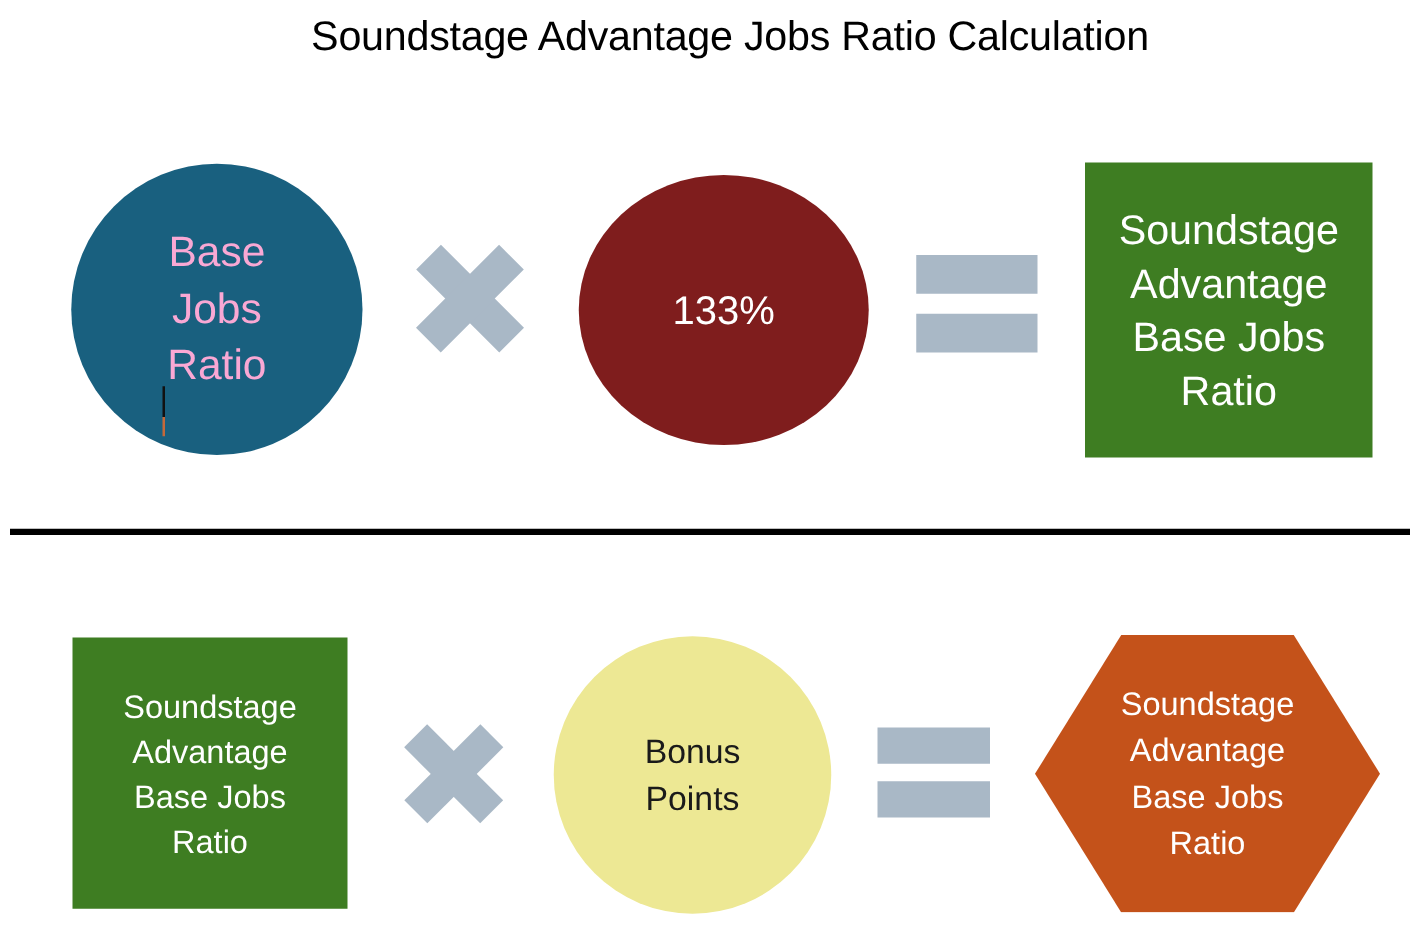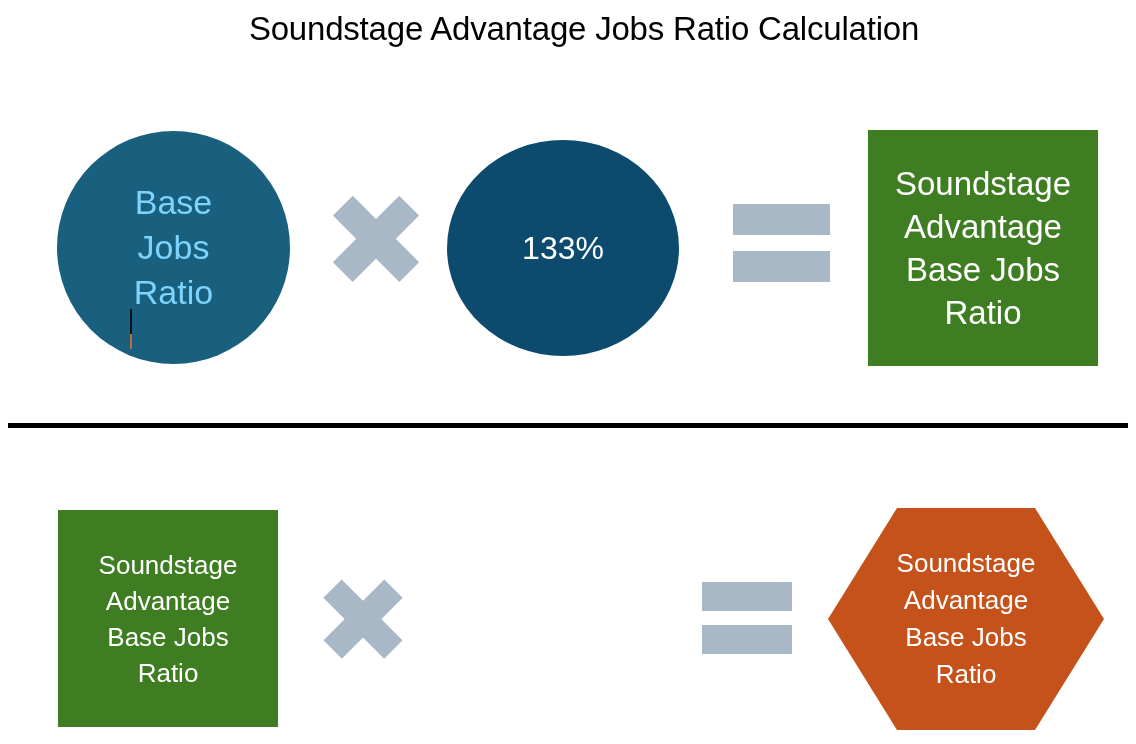--- a/index.html
+++ b/index.html
@@ -96,28 +96,28 @@
   .text-caret {
     position: absolute;
     width: 2px;
     background: linear-gradient(to bottom, #111111 0%, #111111 62%, #C4693A 62%, #C4693A 100%);
   }
 
   
   #node-base-jobs-ratio {
     left: 57px; top: 131px; width: 233px; height: 233px;
     background: #19607F;
-    color: #7dd3fc;
+    color: #f9a8d4;
     font-size: 34px;
     line-height: 45px;
   }
   #op-times-top { left: 329px; top: 192px; width: 94px; height: 94px; }
   #node-percent {
-    left: 447px; top: 140px; width: 232px; height: 216px;
-    background: #0c4a6e;
+    left: 463px; top: 140px; width: 232px; height: 216px;
+    background: #7f1d1d;
     color: #ffffff;
     font-size: 32px;
     line-height: 40px;
   }
   #op-equals-top { left: 733px; top: 204px; width: 97px; height: 78px; }
   #node-soundstage-base-top {
     left: 868px; top: 130px; width: 230px; height: 236px;
     background: #3E7D22;
     color: #ffffff;
     font-size: 33px;
@@ -194,20 +194,24 @@
 Advantage
 Base Jobs
 Ratio</span>
   </div>
 
   <div class="op-times" id="op-times-bottom">
     <span class="bar bar-a"></span>
     <span class="bar bar-b"></span>
   </div>
 
+  <div class="node shape-circle" id="node-bonus-points">
+    <span class="node-label">Bonus
+Points</span>
+  </div>
 
   <div class="op-equals" id="op-equals-bottom">
     <span class="eq-bar"></span>
     <span class="eq-bar"></span>
   </div>
 
   <div class="node shape-hex" id="node-result-hexagon">
     <span class="node-label">Soundstage
 Advantage
 Base Jobs

